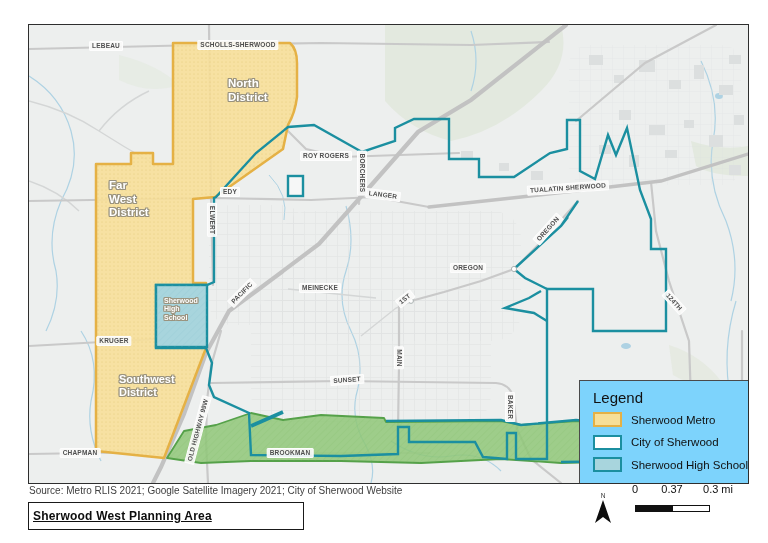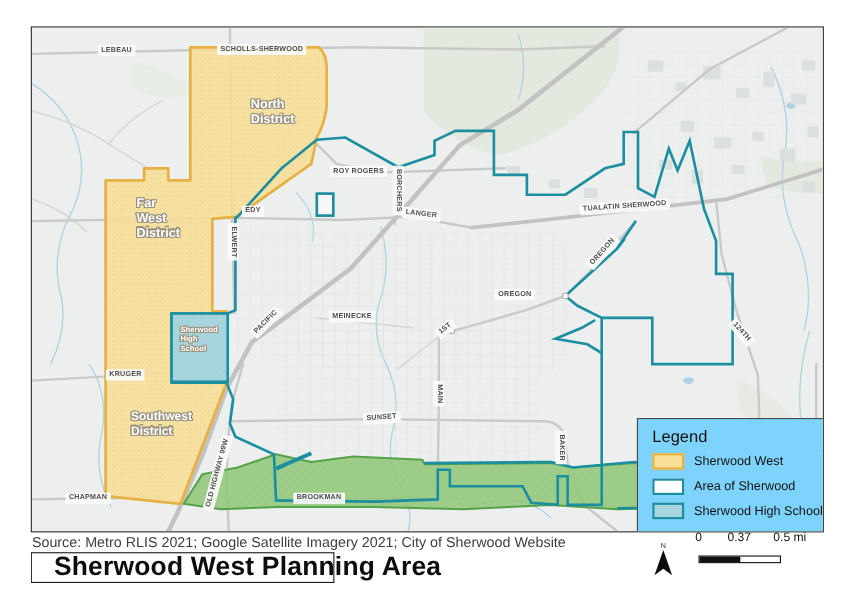--- a/index.html
+++ b/index.html
@@ -14,24 +14,24 @@
     transform:translate(-50%,-50%);z-index:4;}
   .dlabel{position:absolute;font-weight:bold;color:#ffffff;white-space:pre-line;
     line-height:1.18;z-index:5;
     text-shadow:-1px -1px 0 #9a937e,1px -1px 0 #9a937e,-1px 1px 0 #9a937e,1px 1px 0 #9a937e,0 1px 0 #9a937e,0 -1px 0 #9a937e,1px 0 0 #9a937e,-1px 0 0 #9a937e;}
   .legend{position:absolute;left:550px;top:355px;width:192px;height:114px;
     background:#7dd3fc;border:1.5px solid #4a4a4a;z-index:10;box-sizing:border-box;}
   .legend-title{font-size:15px;color:#111;margin:8px 0 6px 13px;}
   .legend-row{display:flex;align-items:center;margin:0 0 7.5px 13px;}
   .swatch{width:25px;height:11px;margin-right:9px;flex:0 0 auto;}
   .legend-label{font-size:11.5px;color:#111;white-space:nowrap;}
-  .source{position:absolute;left:29px;top:485px;font-size:13px;color:#3f3f3f;z-index:3;}
+  .source{position:absolute;left:29px;top:485px;font-size:10px;color:#3f3f3f;z-index:3;}
   .title-box{position:absolute;left:28px;top:502px;width:274px;height:26px;
     border:1.6px solid #1a1a1a;background:#fff;display:flex;align-items:center;z-index:3;}
-  .title-text{font-size:24px;font-weight:bold;color:#0d0d0d;margin-left:20px;letter-spacing:.2px;white-space:nowrap;}
+  .title-text{font-size:12px;font-weight:bold;color:#0d0d0d;margin-left:4px;letter-spacing:.2px;white-space:nowrap;text-decoration:underline;}
   .scalebar{position:absolute;left:600px;top:483px;width:160px;height:45px;z-index:3;}
   .sb-num{position:absolute;top:0;font-size:11px;color:#111;transform:translateX(-50%);}
   .sb-bar{position:absolute;left:35px;top:22px;width:75px;height:7px;border:1px solid #111;background:#fff;box-sizing:border-box;}
   .sb-black{position:absolute;left:0;top:0;width:50%;height:100%;background:#111;}
   .north{position:absolute;left:589px;top:489px;width:28px;height:36px;z-index:3;}
 </style>
 </head>
 <body>
 
 <div class="page">
@@ -182,40 +182,40 @@
     <span class="rlabel" style="left:370px;top:333px;transform:translate(-50%,-50%) rotate(90deg);">MAIN</span>
     <span class="rlabel" style="left:318px;top:355px;transform:translate(-50%,-50%) rotate(-4deg);">SUNSET</span>
     <span class="rlabel" style="left:85px;top:316px;">KRUGER</span>
     <span class="rlabel" style="left:51px;top:428px;">CHAPMAN</span>
     <span class="rlabel" style="left:169px;top:405px;transform:translate(-50%,-50%) rotate(-75deg);">OLD HIGHWAY 99W</span>
     <span class="rlabel" style="left:261px;top:428px;">BROOKMAN</span>
     <span class="rlabel" style="left:481px;top:382px;transform:translate(-50%,-50%) rotate(90deg);">BAKER</span>
     <span class="rlabel" style="left:645px;top:277px;transform:translate(-50%,-50%) rotate(48deg);">124TH</span>
     <span class="rlabel" style="left:712px;top:386px;">REEK</span>
 
-    <span class="dlabel" style="left:199px;top:52px;font-size:11.5px;margin-top:12px;">North
+    <span class="dlabel" style="left:199px;top:52px;font-size:11.5px;">North
 District</span>
-    <span class="dlabel" style="left:95px;top:154px;font-size:11.5px;">Far
+    <span class="dlabel" style="left:80px;top:154px;font-size:11.5px;">Far
 West
 District</span>
     <span class="dlabel" style="left:90px;top:348px;font-size:11px;">Southwest
 District</span>
     <span class="dlabel" style="left:135px;top:272px;font-size:7px;">Sherwood
 High
 School</span>
 
     <div class="legend">
       <div class="legend-title">Legend</div>
       <div class="legend-row">
         <span class="swatch" style="background:var(--sherwood_west_fill,#f8df97);border:2px solid var(--sherwood_west_border,#e5b145);"></span>
-        <span class="legend-label">Sherwood West</span>
+        <span class="legend-label">Sherwood Metro</span>
       </div>
       <div class="legend-row">
         <span class="swatch" style="background:#ffffff;border:2px solid var(--city_stroke,#1b8fa0);"></span>
-        <span class="legend-label">Area of Sherwood</span>
+        <span class="legend-label">City of Sherwood</span>
       </div>
       <div class="legend-row">
         <span class="swatch" style="background:var(--school_fill,#a8d5dd);border:2px solid var(--city_stroke,#1b8fa0);"></span>
         <span class="legend-label">Sherwood High School</span>
       </div>
     </div>
   </div>
 
   <div class="source">Source: Metro RLIS 2021; Google Satellite Imagery 2021; City of Sherwood Website</div>
 
@@ -224,19 +224,19 @@
   </div>
 
   <svg class="north" width="28" height="36" viewBox="0 0 28 36">
     <text x="14" y="9" font-size="6.5" text-anchor="middle" fill="#333" font-family="Liberation Sans, sans-serif">N</text>
     <polygon points="14,11 22,34 14,28 6,34" fill="#0d0d0d"></polygon>
   </svg>
 
   <div class="scalebar">
     <span class="sb-num" style="left:35px;">0</span>
     <span class="sb-num" style="left:72px;">0.37</span>
-    <span class="sb-num" style="left:118px;">0.5 mi</span>
+    <span class="sb-num" style="left:118px;">0.3 mi</span>
     <div class="sb-bar">
       <div class="sb-black"></div>
     </div>
   </div>
 
 </div>
 
 </body></html>

